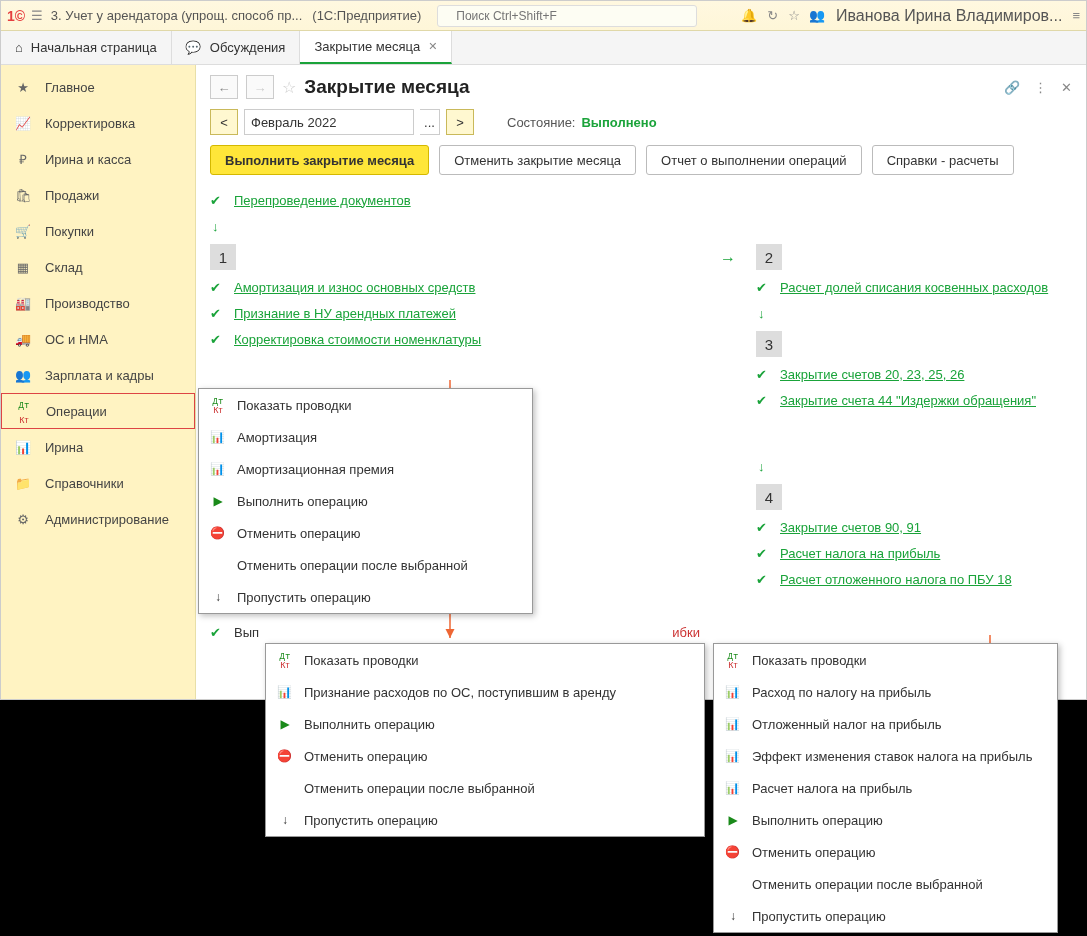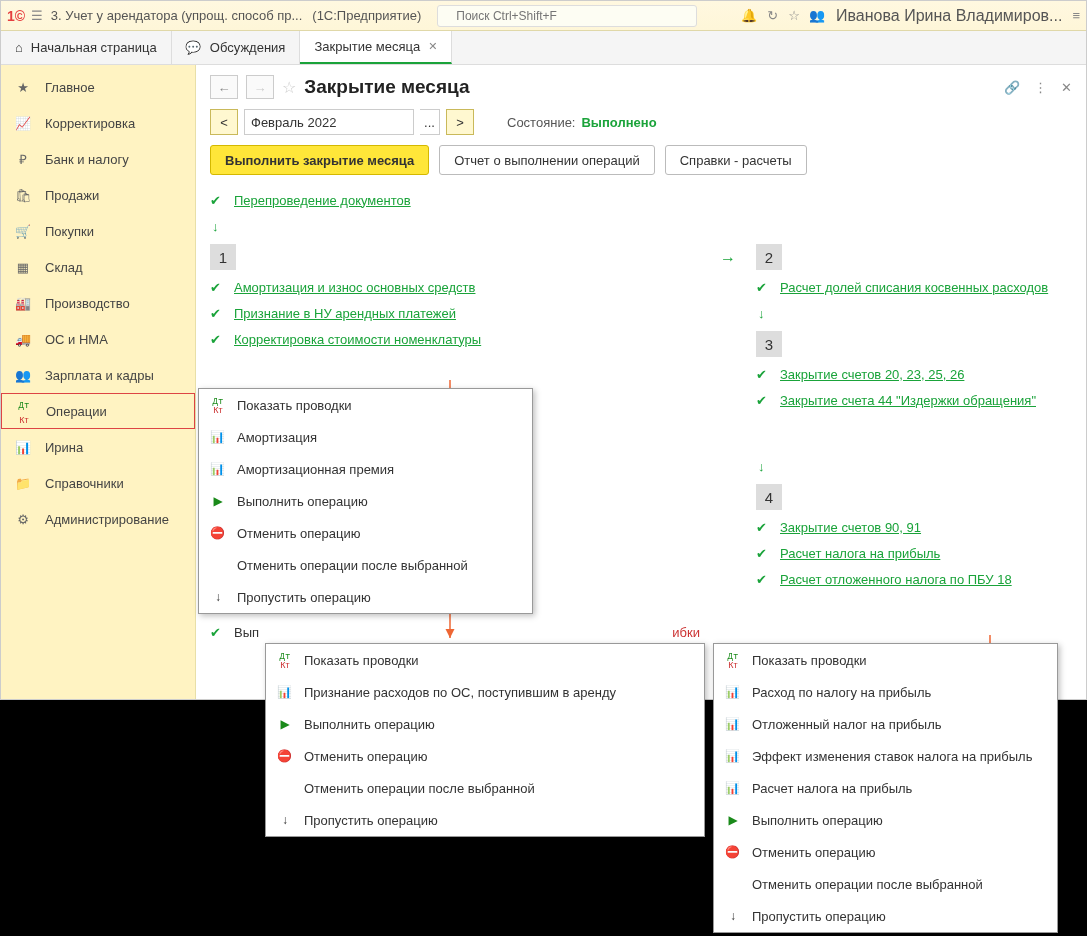--- a/index.html
+++ b/index.html
@@ -116,21 +116,21 @@
       <div class="sb-item">
           <span class="sb-icon">★</span>
           <span>Главное</span>
         </div>
       <div class="sb-item">
           <span class="sb-icon">📈</span>
           <span>Корректировка</span>
         </div>
       <div class="sb-item">
           <span class="sb-icon">₽</span>
-          <span>Банк и налогу</span>
+          <span>Ирина и касса</span>
         </div>
       <div class="sb-item">
           <span class="sb-icon">🛍</span>
           <span>Продажи</span>
         </div>
       <div class="sb-item">
           <span class="sb-icon">🛒</span>
           <span>Покупки</span>
         </div>
       <div class="sb-item">
@@ -186,20 +186,21 @@
             <span>Февраль 2022</span>
           </div>
         <div class="period-dots">...</div>
         <div class="period-btn">&gt;</div>
         <span class="status-label">Состояние:</span>
         <span class="status-value">Выполнено</span>
       </div>
 
       <div class="action-row">
         <div class="btn primary">Выполнить закрытие месяца</div>
+        <div class="btn">Отменить закрытие месяца</div>
         <div class="btn">Отчет о выполнении операций</div>
         <div class="btn">Справки - расчеты</div>
       </div>
 
       <div class="op-list">
         <div class="op-row">
             <span class="chk">✔</span>
             <a>Перепроведение документов</a>
           </div>
         <div class="arrow-down">↓</div>

